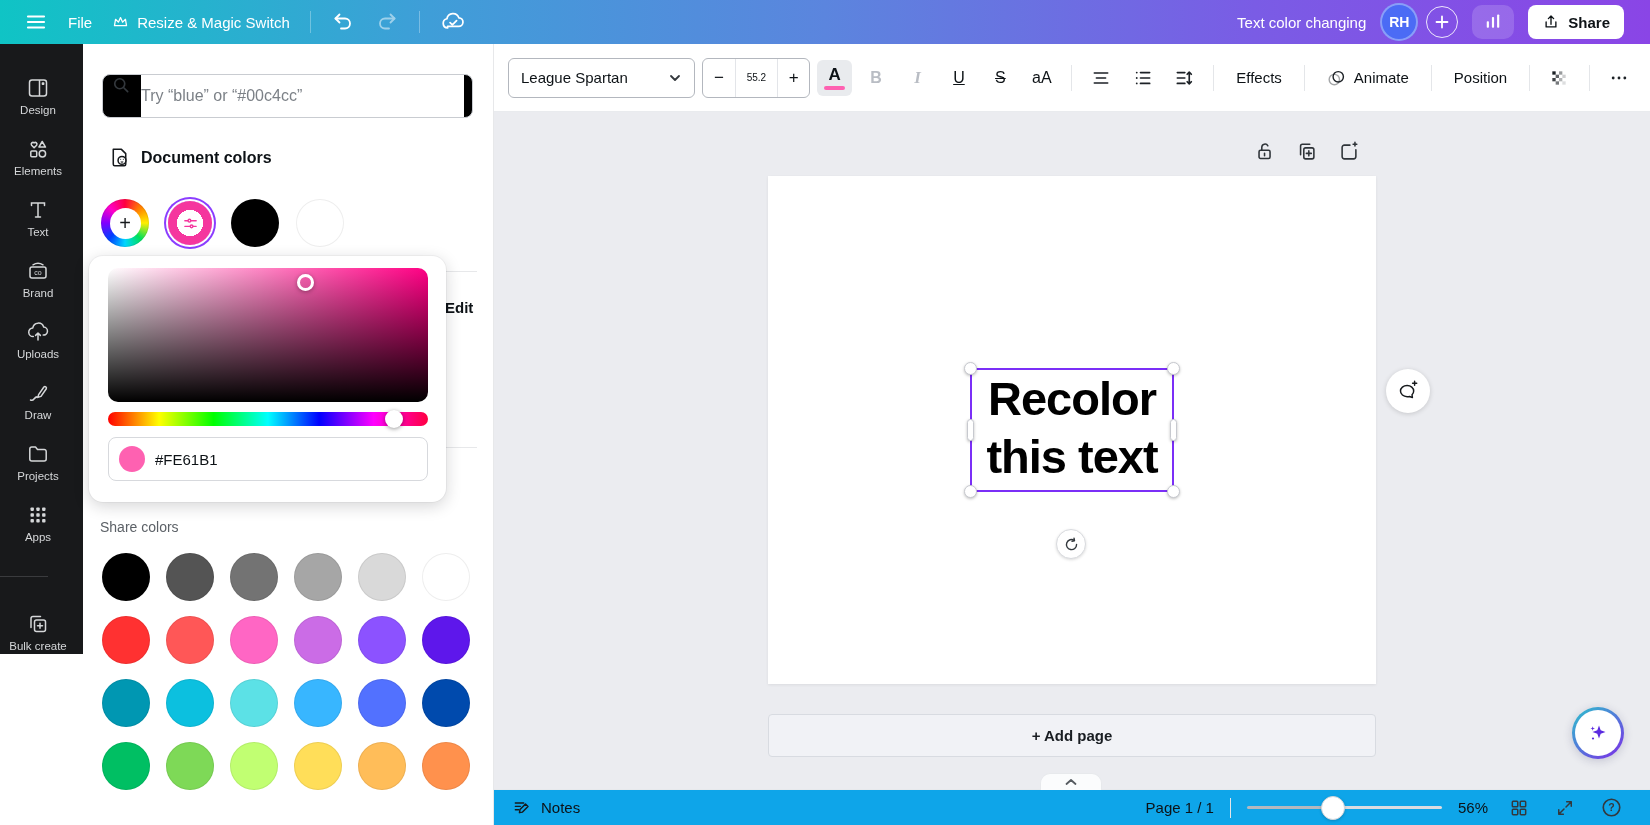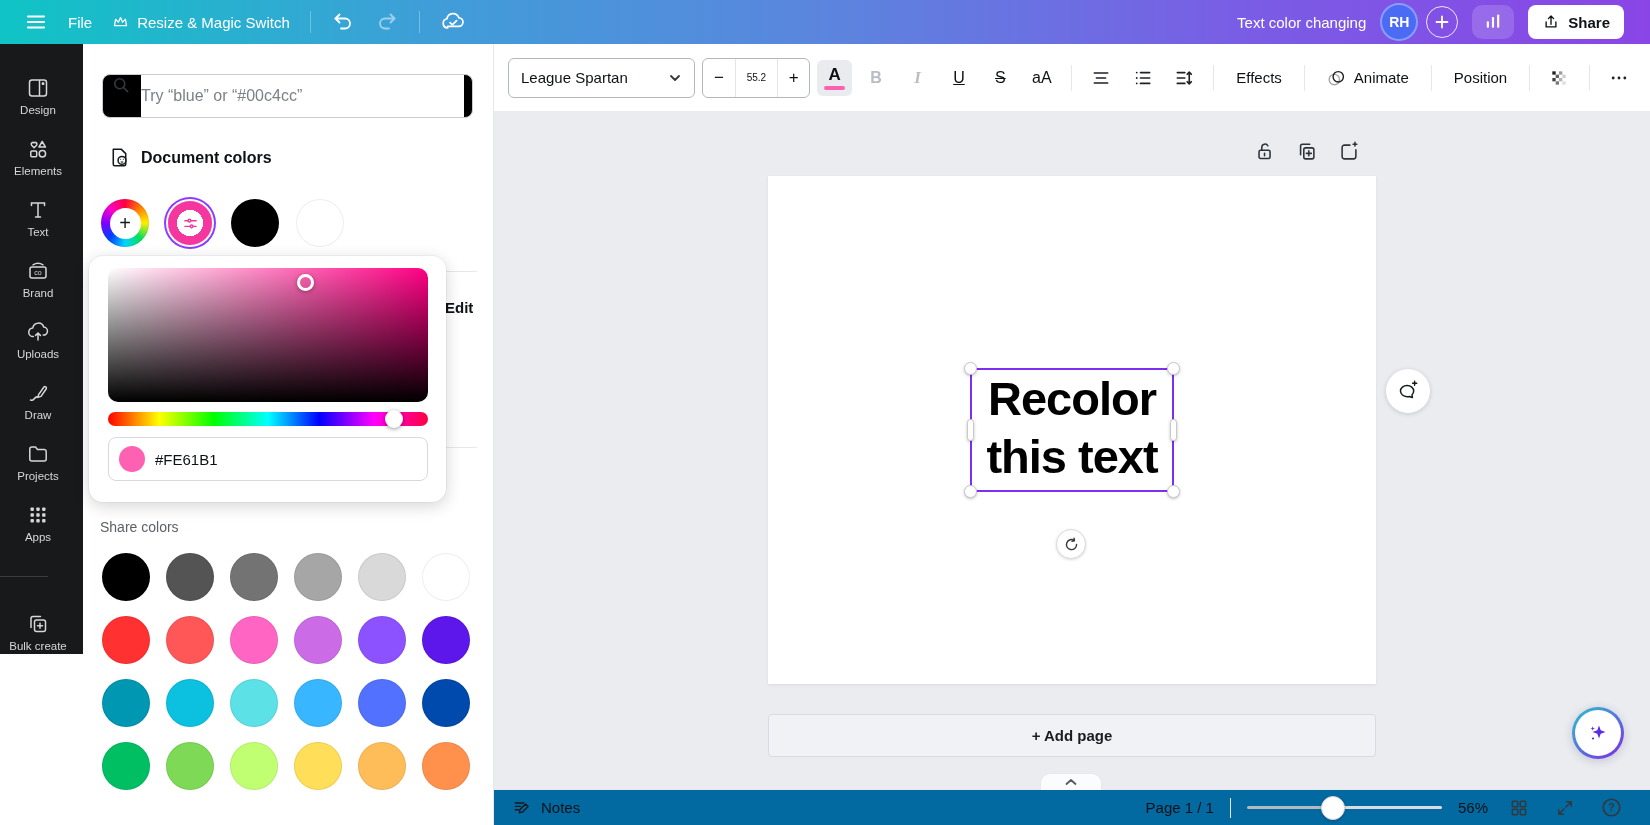--- a/index.html
+++ b/index.html
@@ -109,21 +109,21 @@
     box-shadow:0 1px 5px rgba(0,0,0,.16)}
   .add-page{position:absolute;left:274px;top:602px;width:608px;height:43px;background:#f1f2f6;border:1px solid #d8dbe1;
     border-radius:4px;font-weight:600;font-size:15px;color:#191d22}
   .magic-btn{position:absolute;left:1078px;top:595px;width:52px;height:52px;border-radius:50%;
     border:3px solid transparent;background:linear-gradient(#fff,#fff) padding-box,linear-gradient(140deg,#2bc4cc,#7d2ae8) border-box;
     box-shadow:0 2px 10px rgba(40,40,90,.20)}
 
   
   .chevron-tab{position:absolute;left:1040px;top:773px;width:62px;height:17px;background:#fbfcfd;z-index:5;
     border:1px solid #e7e9ec;border-bottom:none;border-radius:10px 10px 0 0;display:flex;align-items:center;justify-content:center}
-  .statusbar{position:absolute;left:494px;top:789px;width:1156px;height:36px;background:#0369a1;border-top:1px solid #e7e9ec;
+  .statusbar{position:absolute;left:494px;top:789px;width:1156px;height:36px;background:#0ea5e9;border-top:1px solid #e7e9ec;
     display:flex;align-items:center;padding:0 24px 0 18px;z-index:4}
   .notes{gap:9px;font-weight:500;font-size:15px}
   .sb-right{margin-left:auto;display:flex;align-items:center;gap:16px}
   .sb-div{width:1px;height:20px;background:#e3e5e8}
   .page-ind,.zoom-pct{font-weight:500;font-size:15px}
   .slider{position:relative;width:195px;height:24px}
   .slider .track{position:absolute;left:0;right:0;top:10.5px;height:3px;border-radius:2px;
     background:linear-gradient(90deg,#b4b8bf 0 44%,#dadce1 44% 100%)}
   .slider .knob{position:absolute;left:74px;top:0;width:24px;height:24px;border-radius:50%;background:#fff;
     border:1px solid #d2d5da;box-shadow:0 1px 3px rgba(0,0,0,.18)}

